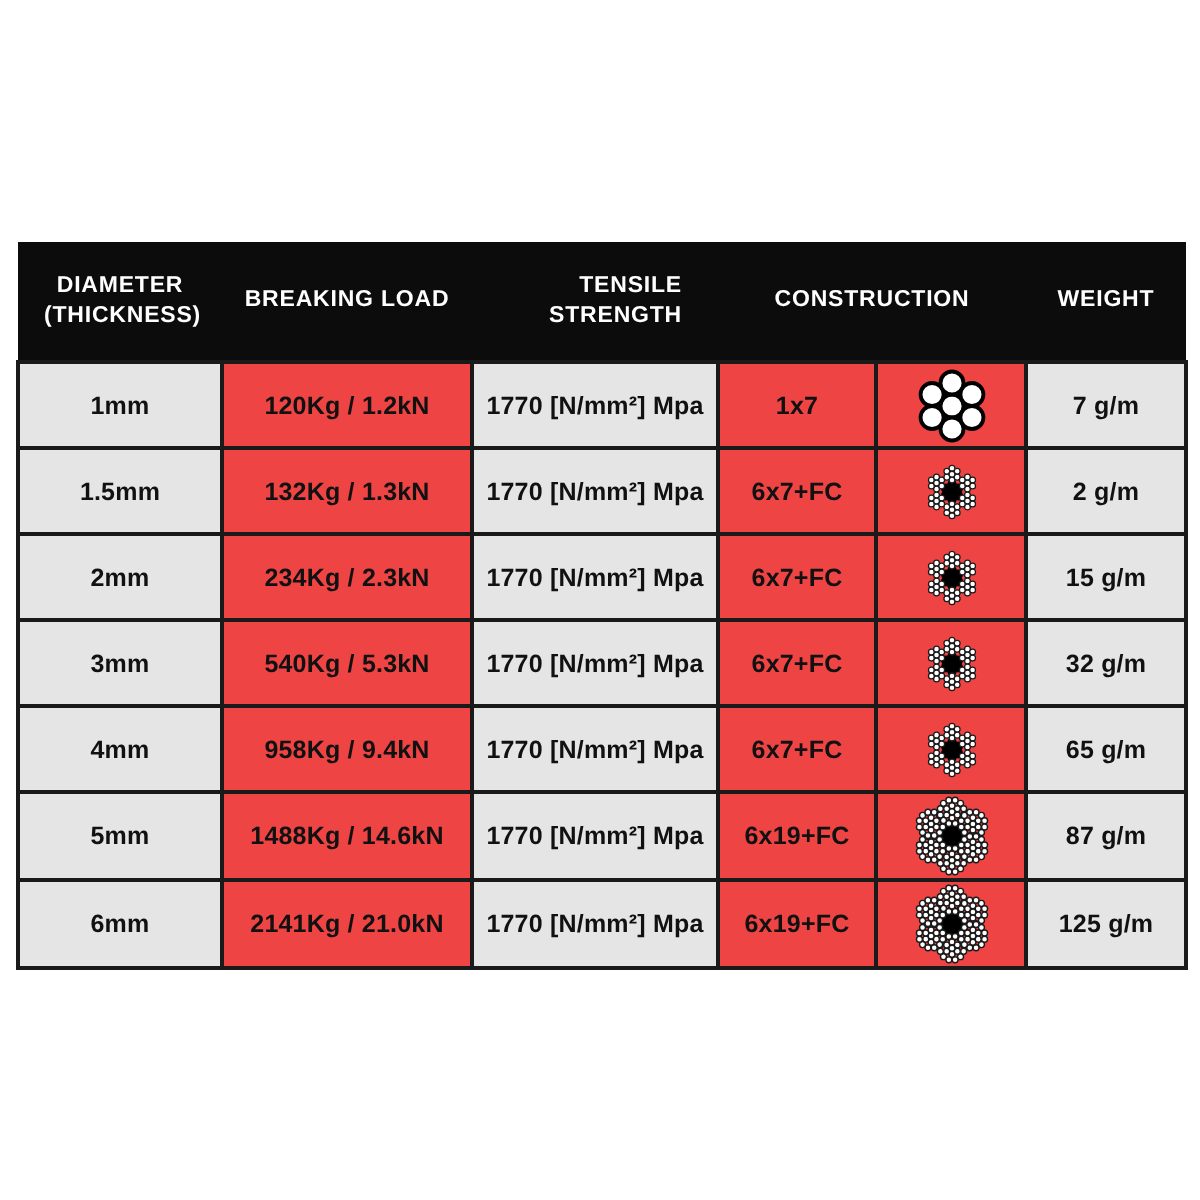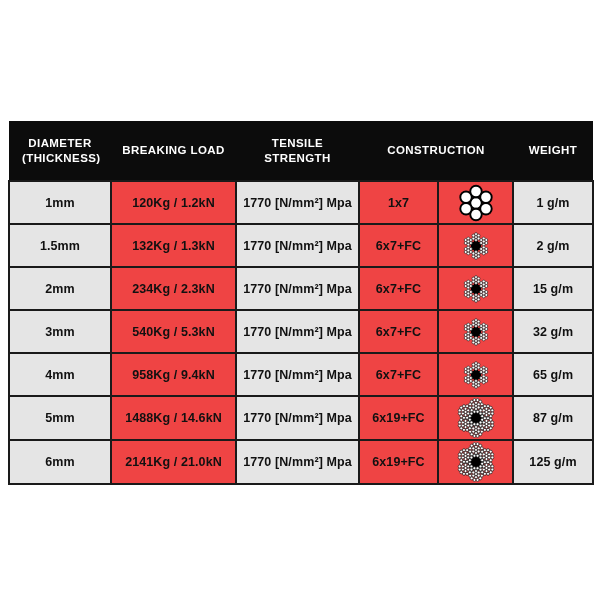--- a/index.html
+++ b/index.html
@@ -19,21 +19,21 @@
     font-weight:700;
     letter-spacing:0.4px;
     height:60px;
     vertical-align:middle;
     text-align:center;
     line-height:1.3;
     border:0;
     padding:0 6px;
   }
   thead th.h-diameter { padding:0 13px;margin-left:43px; }
-  thead th.h-tensile  { padding:0 18px; }
+  thead th.h-tensile  { padding:0 18px;text-align:right; }
   tbody td {
     border:2px solid #1a1a1a;
     height:43px;
     text-align:center;
     vertical-align:middle;
     font-size:12.5px;
     font-weight:700;
     color:#111111;
     padding:0 3px;
     letter-spacing:0.1px;
@@ -74,21 +74,21 @@
             <svg viewBox="0 0 48 48" width="40" height="40">
               <circle cx="24" cy="24" r="6.9" fill="#ffffff" stroke="#000000" stroke-width="2.3"></circle>
               <circle cx="24" cy="37.8" r="6.9" fill="#ffffff" stroke="#000000" stroke-width="2.3"></circle>
               <circle cx="12.048849427774746" cy="30.9" r="6.9" fill="#ffffff" stroke="#000000" stroke-width="2.3"></circle>
               <circle cx="12.048849427774746" cy="17.099999999999998" r="6.9" fill="#ffffff" stroke="#000000" stroke-width="2.3"></circle>
               <circle cx="23.999999999999996" cy="10.2" r="6.9" fill="#ffffff" stroke="#000000" stroke-width="2.3"></circle>
               <circle cx="35.95115057222525" cy="17.099999999999994" r="6.9" fill="#ffffff" stroke="#000000" stroke-width="2.3"></circle>
               <circle cx="35.95115057222526" cy="30.89999999999999" r="6.9" fill="#ffffff" stroke="#000000" stroke-width="2.3"></circle>
             </svg>
           </td>
-    <td class="shaded">1 g/m</td>
+    <td class="shaded">7 g/m</td>
   </tr>
         <tr>
     <td class="shaded">1.5mm</td>
     <td class="white">132Kg / 1.3kN</td>
     <td class="shaded">1770 [N/mm²] Mpa</td>
     <td class="white">6x7+FC</td>
     <td class="white icon-cell">
             <svg viewBox="0 0 48 48" width="34" height="34">
               <circle cx="24" cy="29.2" r="3.4" fill="#000000"></circle>
               <circle cx="19.49666790032092" cy="26.6" r="3.4" fill="#000000"></circle>

